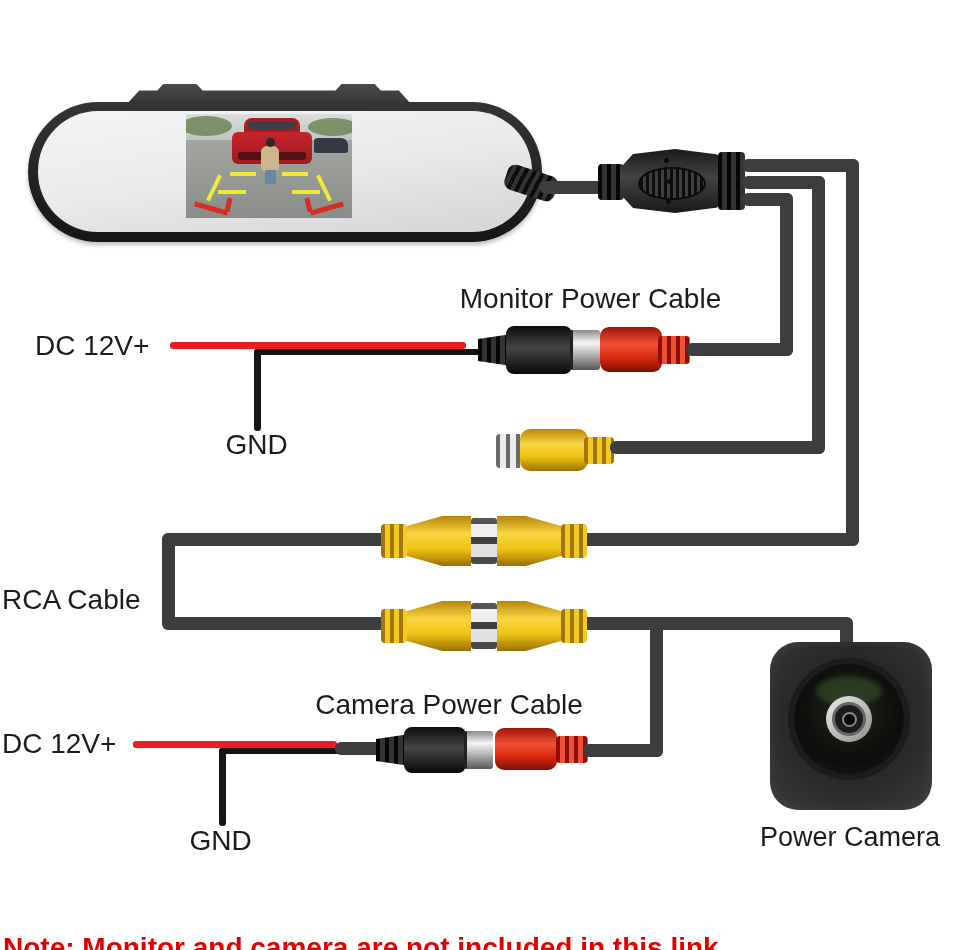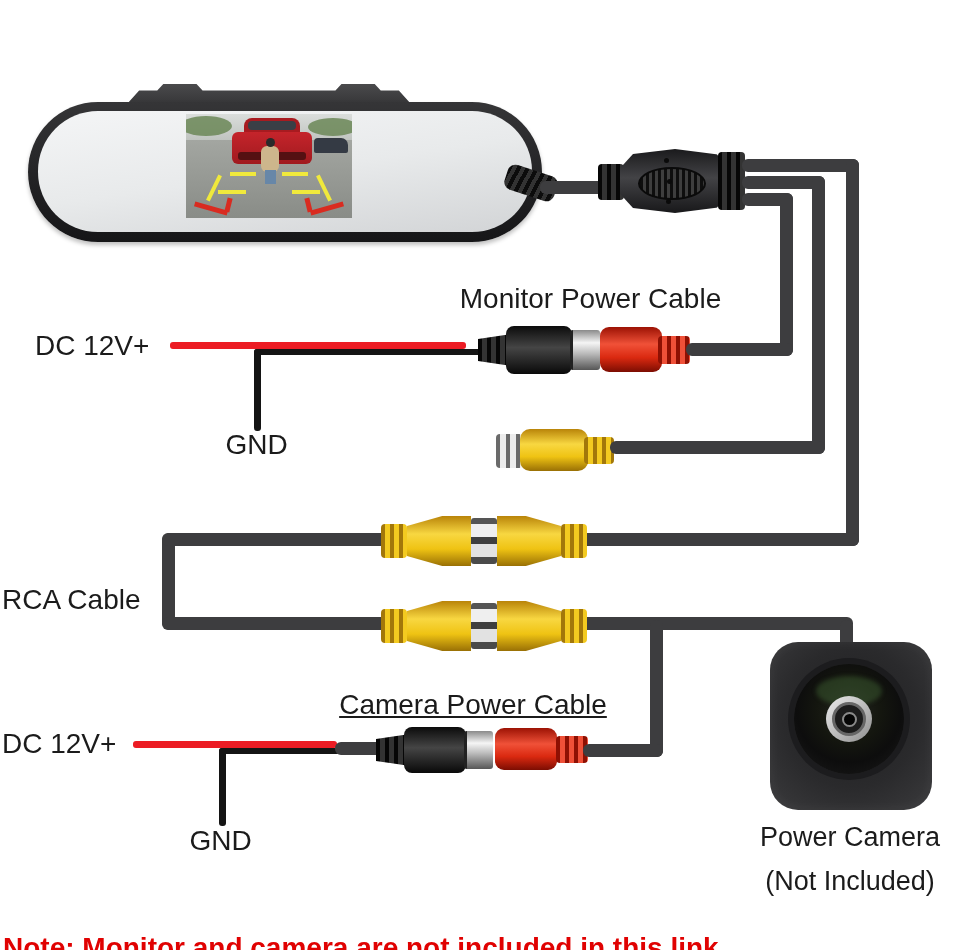--- a/index.html
+++ b/index.html
@@ -174,21 +174,21 @@
     <div class="rib ribs-yellow"></div>
   </div>
   <div class="coupling" style="top:601px;">
     <div class="rib ribs-yellow"></div>
     <div class="bodyL body-yellow"></div>
     <div class="band band-silver"></div>
     <div class="bodyR body-yellow"></div>
     <div class="rib ribs-yellow"></div>
   </div>
 
-  <div class="lbl center" style="left:324px;top:690px;width:298px;text-decoration:underline;">Camera Power Cable</div>
+  <div class="lbl center" style="left:300px;top:690px;width:298px;">Camera Power Cable</div>
   <div class="lbl" style="left:2px;top:729px;">DC 12V+</div>
   <div class="wire-red" style="left:133px;top:741px;width:204px;"></div>
   <div class="wire-black" style="left:219px;top:748px;width:122px;"></div>
   <div class="wire-black-v" style="left:219px;top:748px;height:78px;"></div>
   <div class="lbl center" style="left:178px;top:826px;width:85px;">GND</div>
   <div class="cable h" style="left:335px;top:742px;width:50px;"></div>
 
   <div class="abs ribs-dark" style="left:376px;top:734px;width:34px;height:32px;clip-path:polygon(0 16%,100% 0,100% 100%,0 84%);"></div>
   <div class="abs body-black" style="left:404px;top:727px;width:62px;height:46px;"></div>
   <div class="abs tip-silver" style="left:464px;top:731px;width:26px;height:38px;"></div>
@@ -200,17 +200,16 @@
     <div class="cam-lens">
       <div class="cam-glint"></div>
       <div class="cam-ring">
         <div class="cam-inner">
           <div class="cam-pupil"></div>
         </div>
       </div>
     </div>
   </div>
   <div class="lbl center" style="left:736px;top:823px;width:228px;font-size:27px;">Power Camera</div>
-  <div class="lbl center" style="left:736px;top:867px;width:228px;font-size:27px;">(Not Included)</div>
 
   <div class="note">Note: Monitor and camera are not included in this link.</div>
 
 </div>
 
 </body></html>

